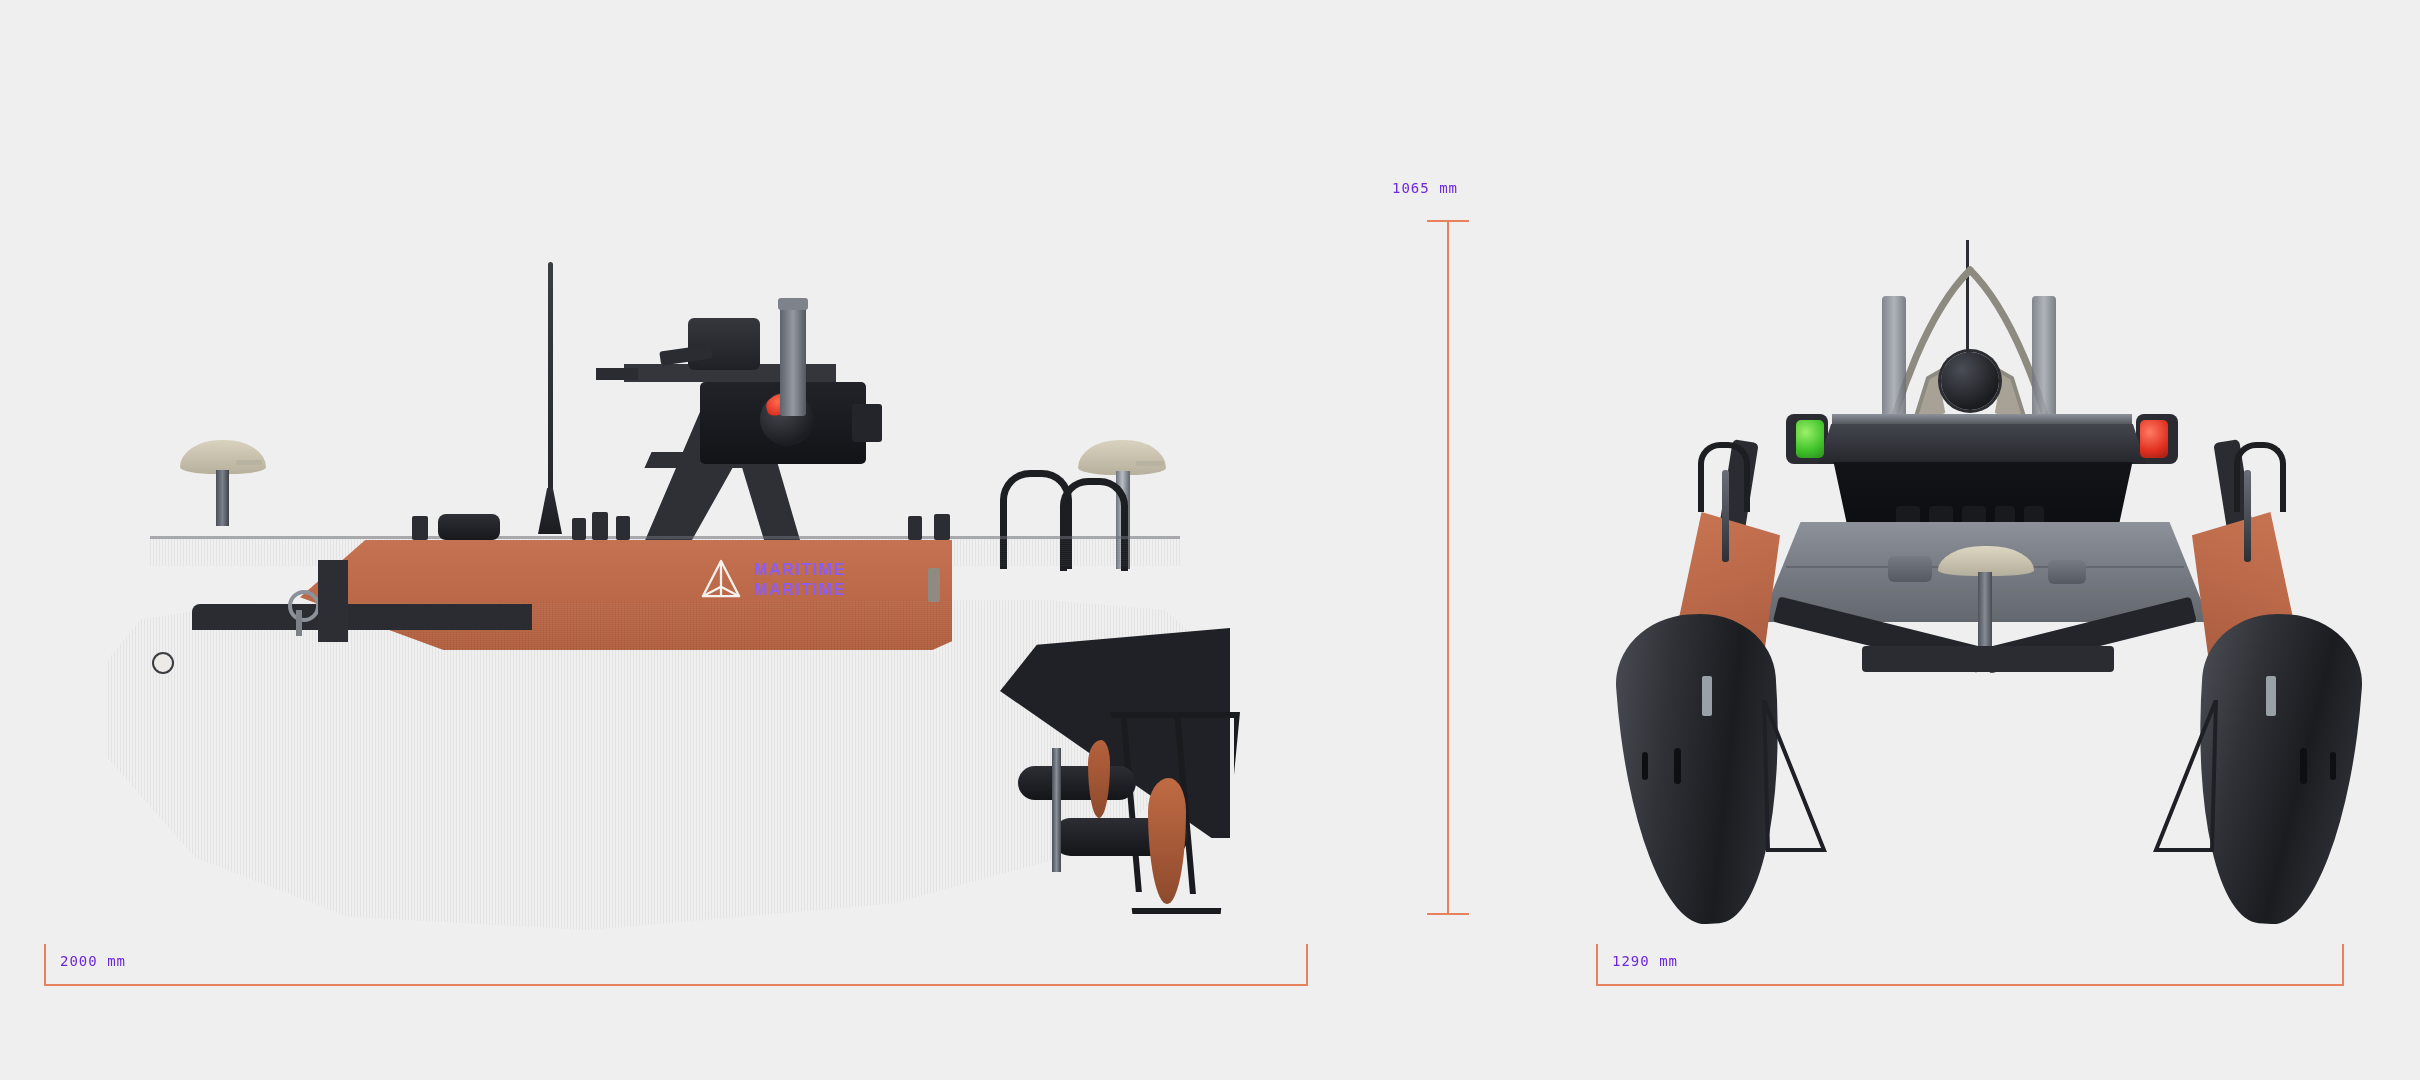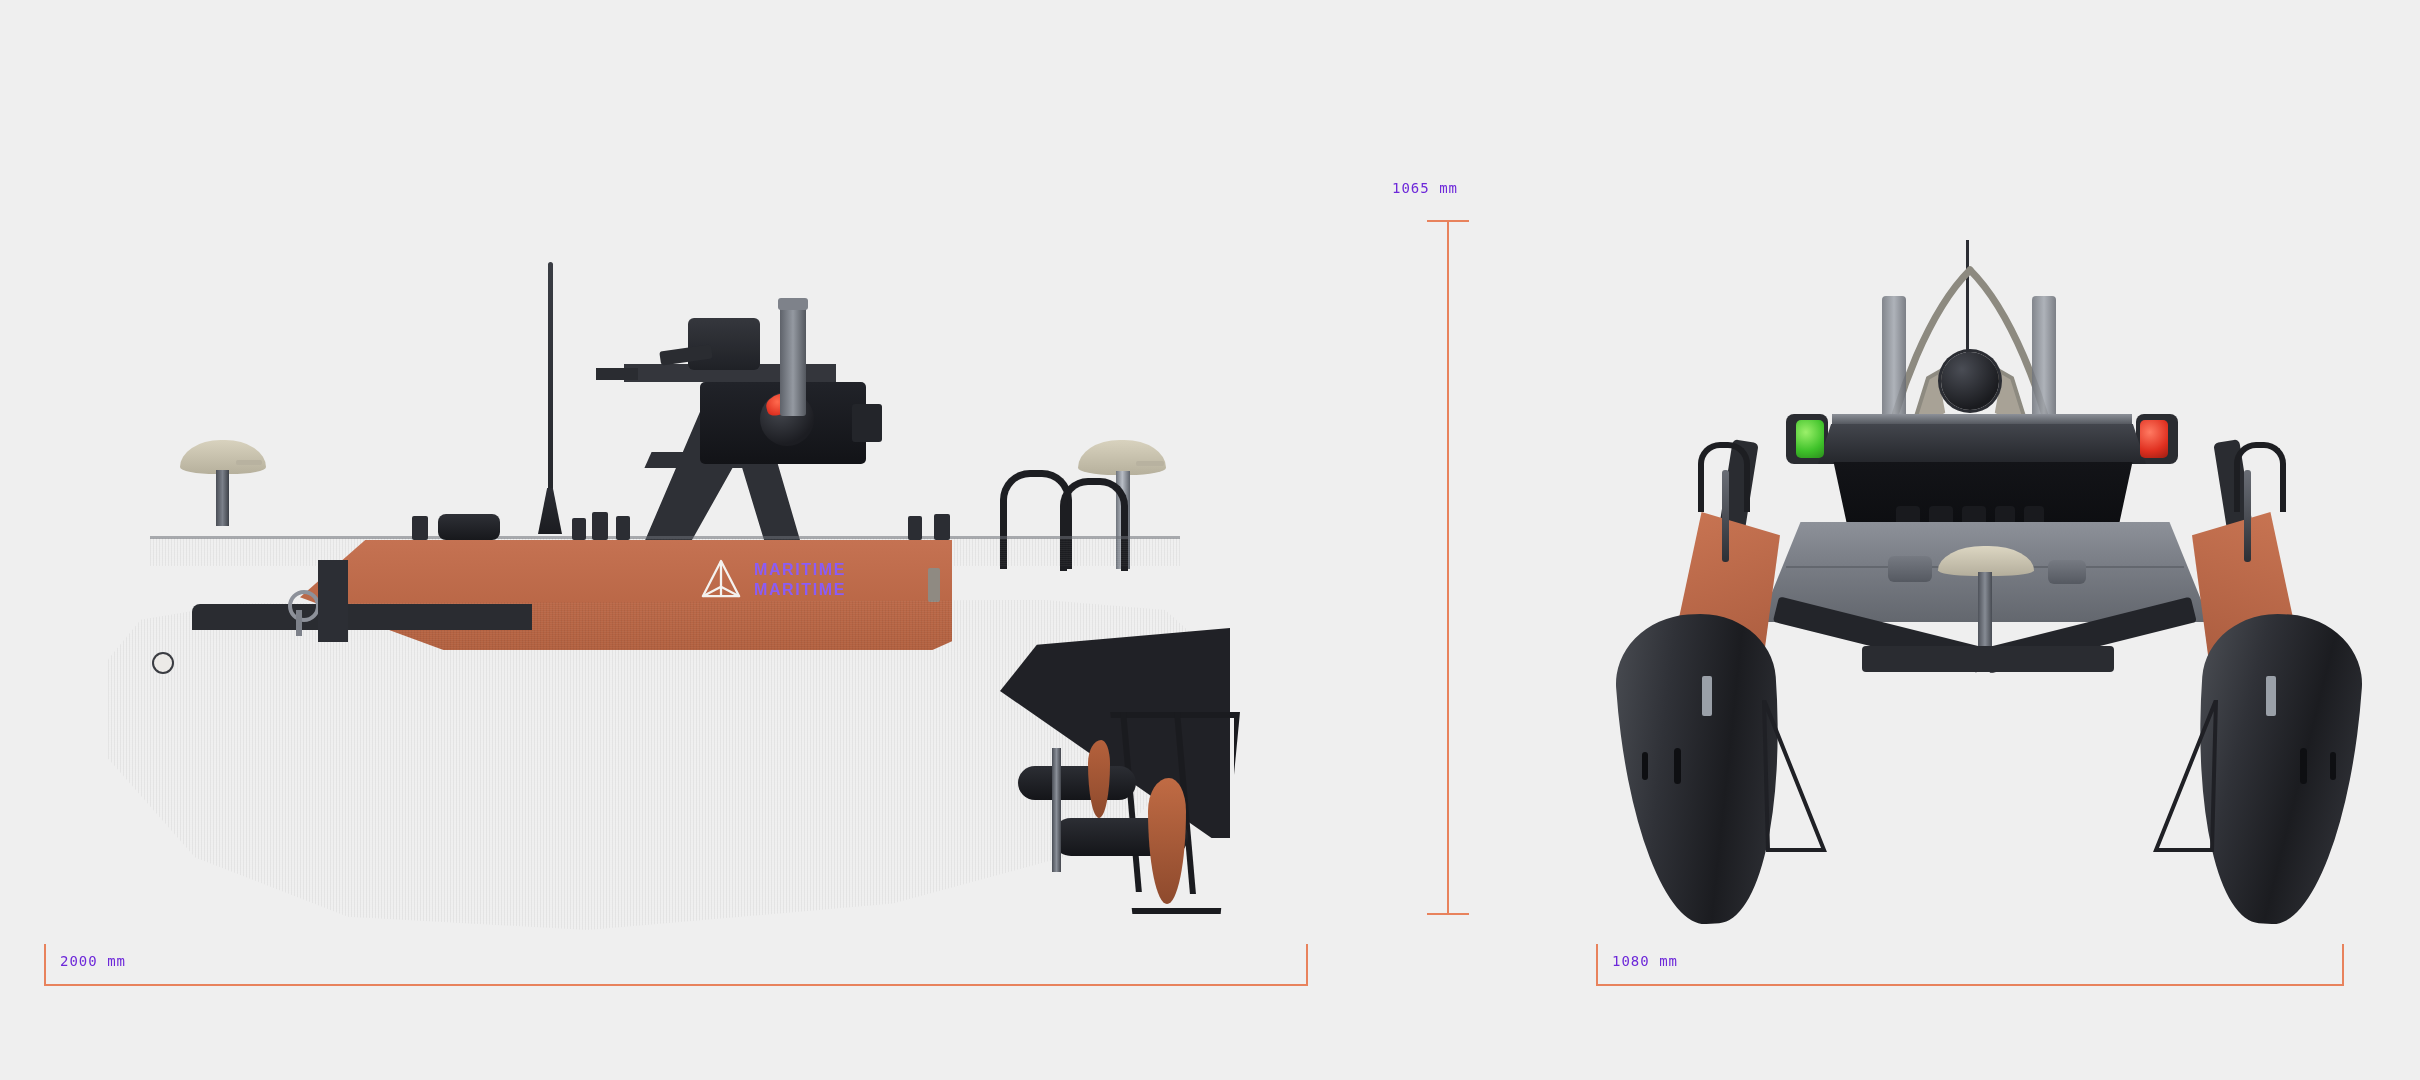--- a/index.html
+++ b/index.html
@@ -334,21 +334,21 @@
     <div class="dim-tick-up" style="left:44px;top:944px;height:42px;"></div>
     <div class="dim-rule" style="left:44px;top:984px;width:1264px;"></div>
     <div class="dim-tick-up" style="left:1306px;top:944px;height:42px;"></div>
     <div class="dim-label" style="left:60px;top:953px;">2000 mm</div>
   </div>
 
   <div>
     <div class="dim-tick-up" style="left:1596px;top:944px;height:42px;"></div>
     <div class="dim-rule" style="left:1596px;top:984px;width:748px;"></div>
     <div class="dim-tick-up" style="left:2342px;top:944px;height:42px;"></div>
-    <div class="dim-label" style="left:1612px;top:953px;">1080 mm</div>
+    <div class="dim-label" style="left:1612px;top:953px;">1290 mm</div>
   </div>
 
   <div>
     <div class="vcap" style="left:1427px;top:220px;width:42px;"></div>
     <div class="vline" style="left:1447px;top:220px;height:695px;"></div>
     <div class="vcap" style="left:1427px;top:913px;width:42px;"></div>
     <div class="dim-label" style="left:1392px;top:180px;">1065 mm</div>
   </div>
 
 </div>

